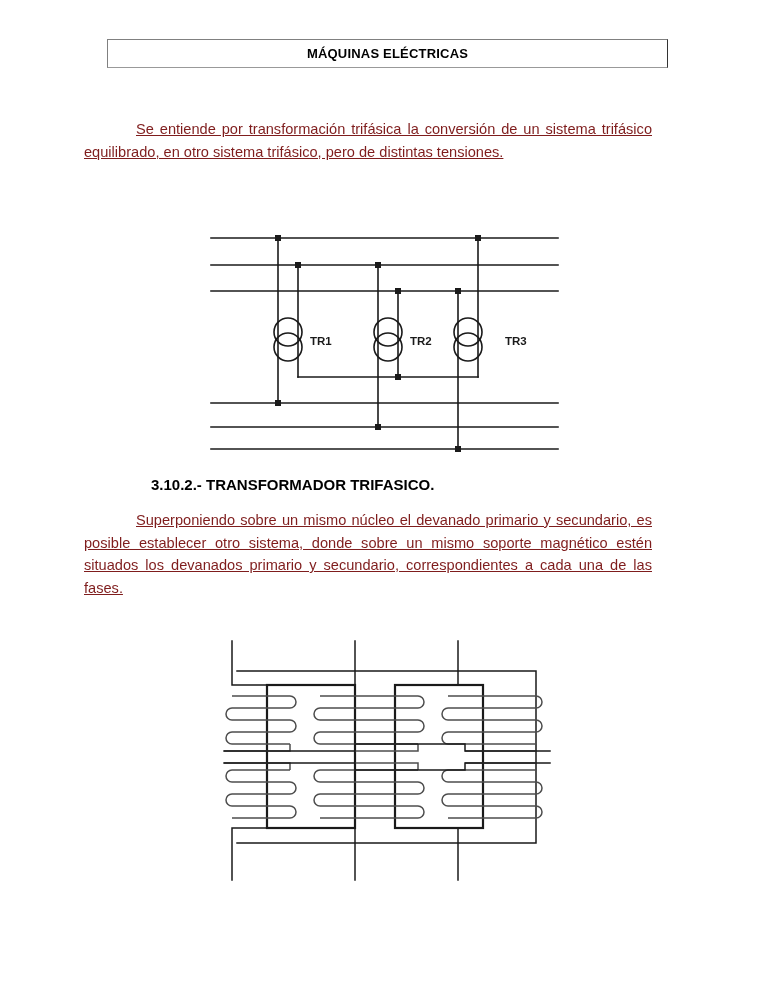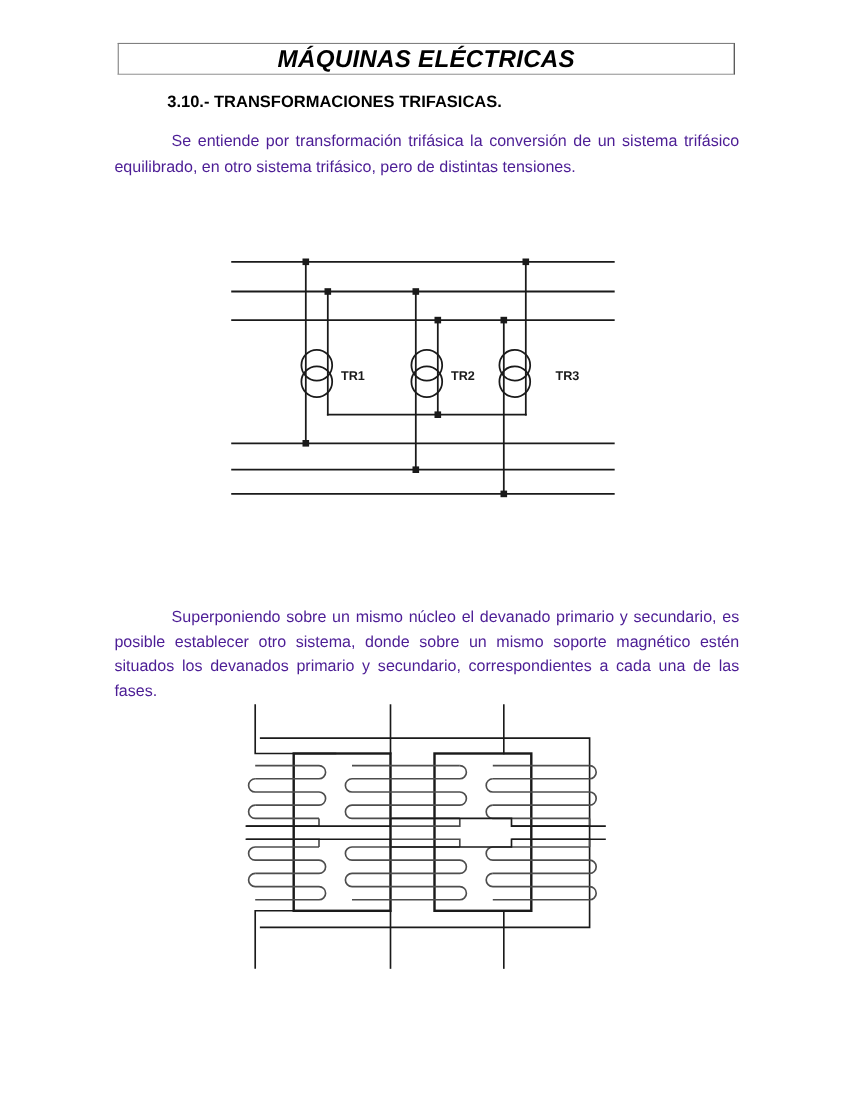--- a/index.html
+++ b/index.html
@@ -31,51 +31,51 @@
     box-sizing: border-box;
     border: 1px solid #808080;
     border-right-color: #333333;
     border-bottom-color: #999999;
     background: #ffffff;
     display: flex;
     align-items: center;
     justify-content: center;
   }
   .title-text {
-    font-size: 22px;
+    font-size: 13px;
     font-weight: bold;
     letter-spacing: 0.2px;
     white-space: nowrap;
-    font-style: italic;
   }
 
   
   .heading {
     position: absolute;
     font-size: 15px;
     font-weight: bold;
     white-space: nowrap;
   }
   #heading-310  { left: 152px; top: 84px; }
   #heading-3101 { left: 151px; top: 199px; }
   #heading-3102 { left: 151px; top: 476px; }
 
   .para {
     position: absolute;
-    left: 104px;
+    left: 84px;
     width: 568px;
     font-size: 14.6px;
     line-height: 22.5px;
     text-align: justify;
     text-justify: inter-word;
-    color: #4c1d95;
+    color: #7f1d1d;
+    text-decoration: underline;
   }
   .para .indent { display: inline-block; width: 52px; }
   #para-1 { top: 118px; }
-  #para-2 { top: 509px; margin-top: 41px; }
+  #para-2 { top: 509px; }
 
   
   .figure {
     position: absolute;
     left: 0;
     top: 0;
     text-decoration: underline;
   }
   #fig-banco { left: 180px; top: 225px; width: 400px; height: 240px; }
   #fig-nucleo { left: 210px; top: 638px; width: 340px; height: 245px; }
@@ -90,21 +90,20 @@
 </style>
 </head>
 <body>
 
 <div class="page">
 
   <div class="title-box">
     <span class="title-text">MÁQUINAS ELÉCTRICAS</span>
   </div>
 
-  <div class="heading" id="heading-310">3.10.- TRANSFORMACIONES TRIFASICAS.</div>
 
   <div class="para" id="para-1"><span class="indent"></span><span>Se entiende por transformación trifásica la conversión de un sistema trifásico equilibrado, en otro sistema trifásico, pero de distintas tensiones.</span></div>
 
 
   <div class="figure" id="fig-banco">
     <svg width="400" height="240" viewBox="0 0 400 240">
       <g fill="none" stroke="#1a1a1a" stroke-width="1.6" stroke-linecap="square">
 
         <line x1="31" y1="13" x2="378" y2="13"></line>
         <line x1="31" y1="40" x2="378" y2="40"></line>
@@ -150,20 +149,21 @@
         <rect x="275" y="63" width="6" height="6"></rect>
         <rect x="275" y="221" width="6" height="6"></rect>
       </g>
 
       <text class="tr-label" x="130" y="120">TR1</text>
       <text class="tr-label" x="230" y="120">TR2</text>
       <text class="tr-label" x="325" y="120">TR3</text>
     </svg>
   </div>
 
+  <div class="heading" id="heading-3102">3.10.2.- TRANSFORMADOR TRIFASICO.</div>
 
   <div class="para" id="para-2"><span class="indent"></span><span>Superponiendo sobre un mismo núcleo el devanado primario y secundario, es posible establecer otro sistema, donde sobre un mismo soporte magnético estén situados los devanados primario y secundario, correspondientes a cada una de las fases.</span></div>
 
   <div class="figure" id="fig-nucleo">
     <svg width="340" height="245" viewBox="0 0 340 245">
 
       <g fill="none" stroke="#1a1a1a" stroke-width="1.5" stroke-linecap="square">
         <path d="M 27 33 L 326 33 L 326 205 L 27 205"></path>
 
         <path d="M 22 3 L 22 47 L 95 47"></path>

